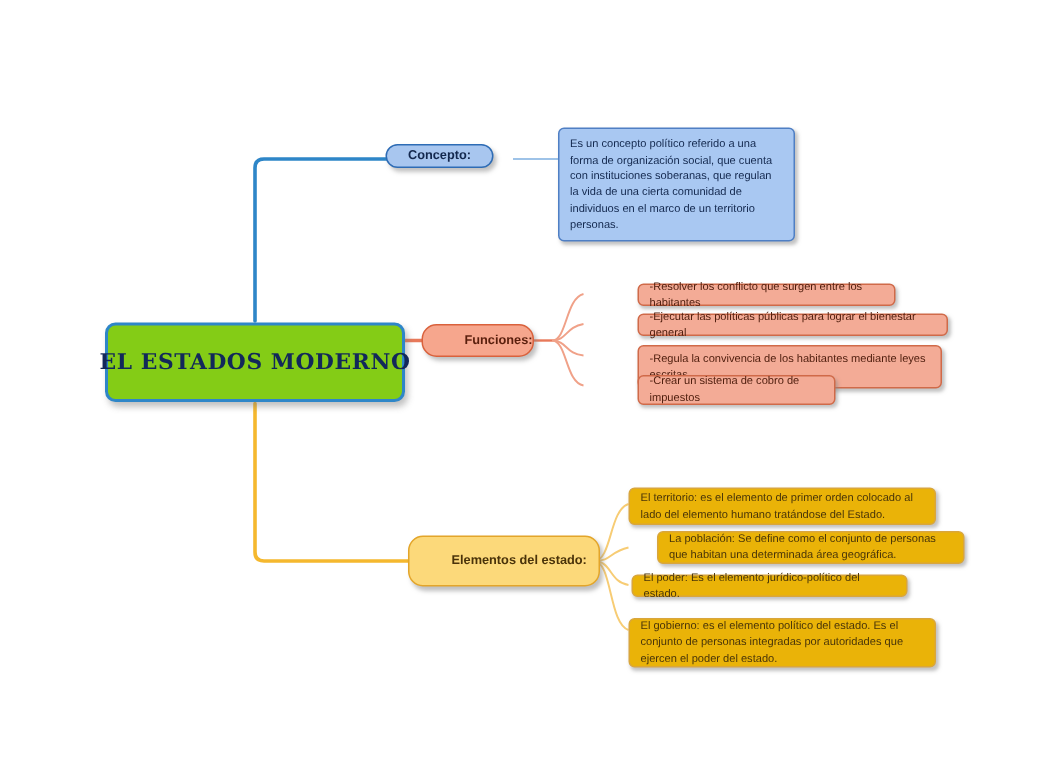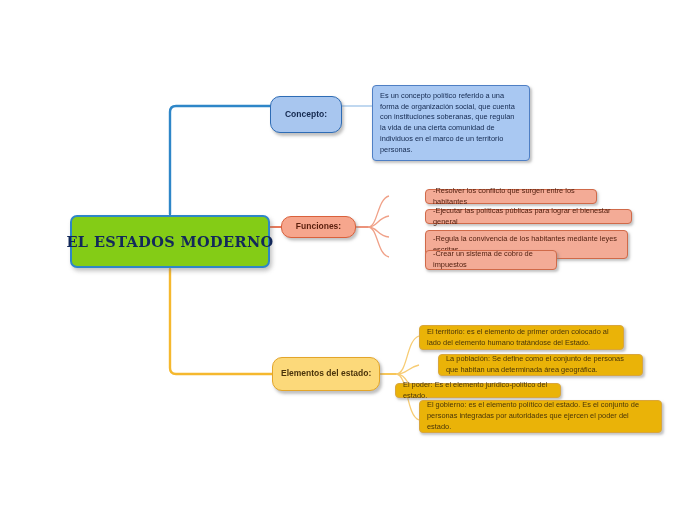--- a/index.html
+++ b/index.html
@@ -58,49 +58,49 @@
     align-items: center;
     box-shadow: 2px 2.5px 3px rgba(130,130,130,0.5);
   }
   .pill span {
     font-size: 8.5px;
     font-weight: bold;
     line-height: 1.35;
   }
 
   .pill-concepto {
-    left: 270px;
+    left: 257px;
     top: 96px;
     width: 72px;
-    height: 37px;
+    height: 16px;
     background: #a8c6ef;
     border: 1.3px solid #2e6cb5;
     justify-content: center;
   }
   .pill-concepto span { color: #13284e; }
 
   .pill-funciones {
     left: 281px;
     top: 216px;
     width: 75px;
     height: 22px;
     background: #f6a68d;
     border: 1.3px solid #d9613c;
-    justify-content: center;
+    justify-content: flex-end;
   }
   .pill-funciones span { color: #5a1f0d; }
 
   .pill-elementos {
     left: 272px;
     top: 357px;
-    width: 108px;
+    width: 128px;
     height: 34px;
     background: #fcd97a;
     border: 1.3px solid #e3a52a;
-    padding-left: 8px;
+    padding-left: 28px;
     justify-content: flex-start;
   }
   .pill-elementos span { color: #4a330a; }
 
   
   .leaf {
     position: absolute;
     box-sizing: border-box;
     border-radius: 4px;
     display: flex;
@@ -195,20 +195,20 @@
   <div class="pill pill-elementos">
     <span>Elementos del estado:</span>
   </div>
 
   <div class="leaf leaf-amber" style="left:419px; top:325px; width:205px; height:25px;">
     <span>El territorio: es el elemento de primer orden colocado al lado del elemento humano tratándose del Estado.</span>
   </div>
   <div class="leaf leaf-amber" style="left:438px; top:354px; width:205px; height:22px;">
     <span>La población: Se define como el conjunto de personas que habitan una determinada área geográfica.</span>
   </div>
-  <div class="leaf leaf-amber" style="left:395px; top:383px; width:166px; height:15px;">
+  <div class="leaf leaf-amber" style="left:421px; top:383px; width:184px; height:15px;">
     <span>El poder: Es el elemento jurídico-político del estado.</span>
   </div>
-  <div class="leaf leaf-amber" style="left:419px; top:400px; width:243px; height:33px;">
+  <div class="leaf leaf-amber" style="left:419px; top:412px; width:205px; height:33px;">
     <span>El gobierno: es el elemento político del estado. Es el conjunto de personas integradas por autoridades que ejercen el poder del estado.</span>
   </div>
 
 </div>
 
 </body></html>

